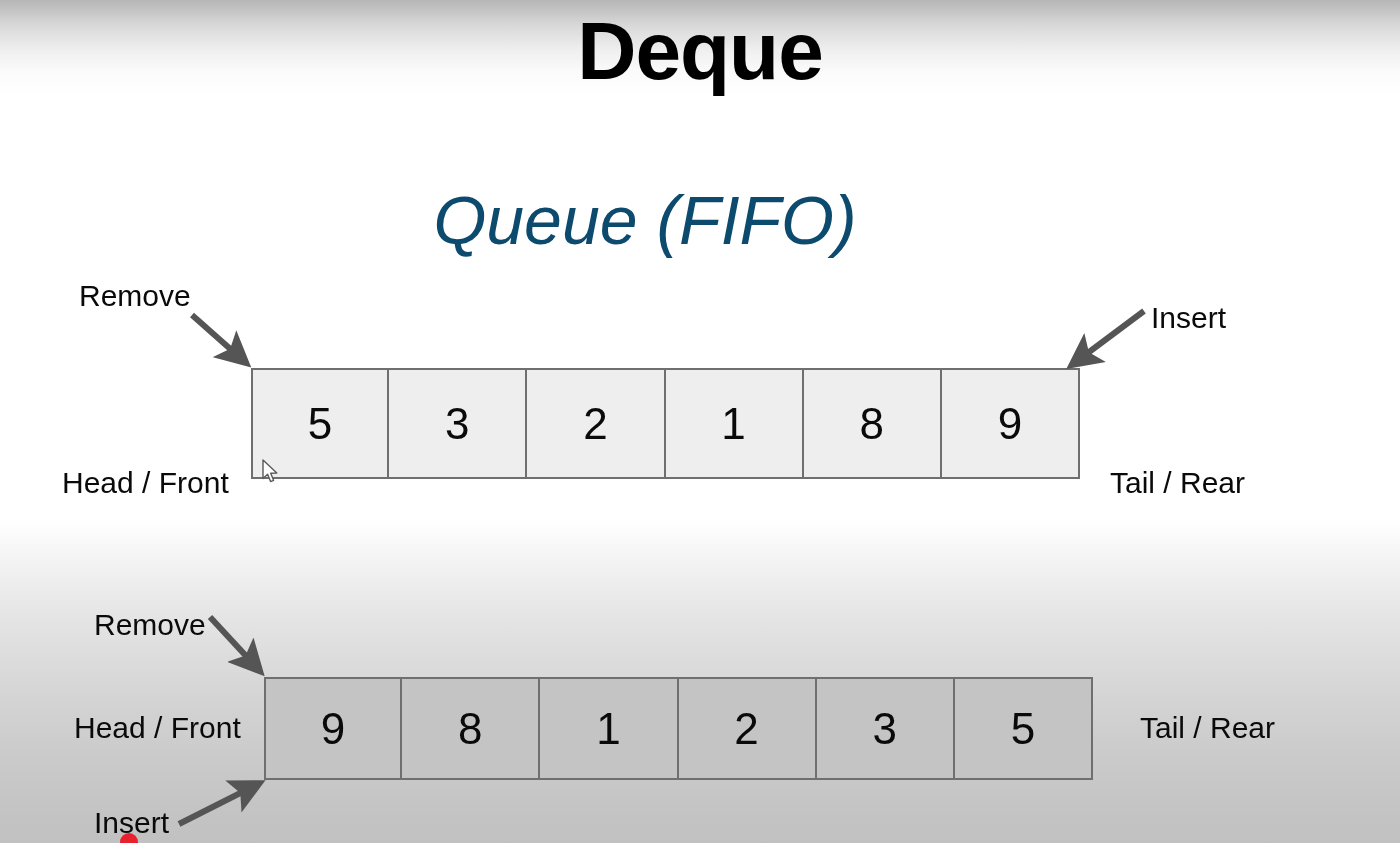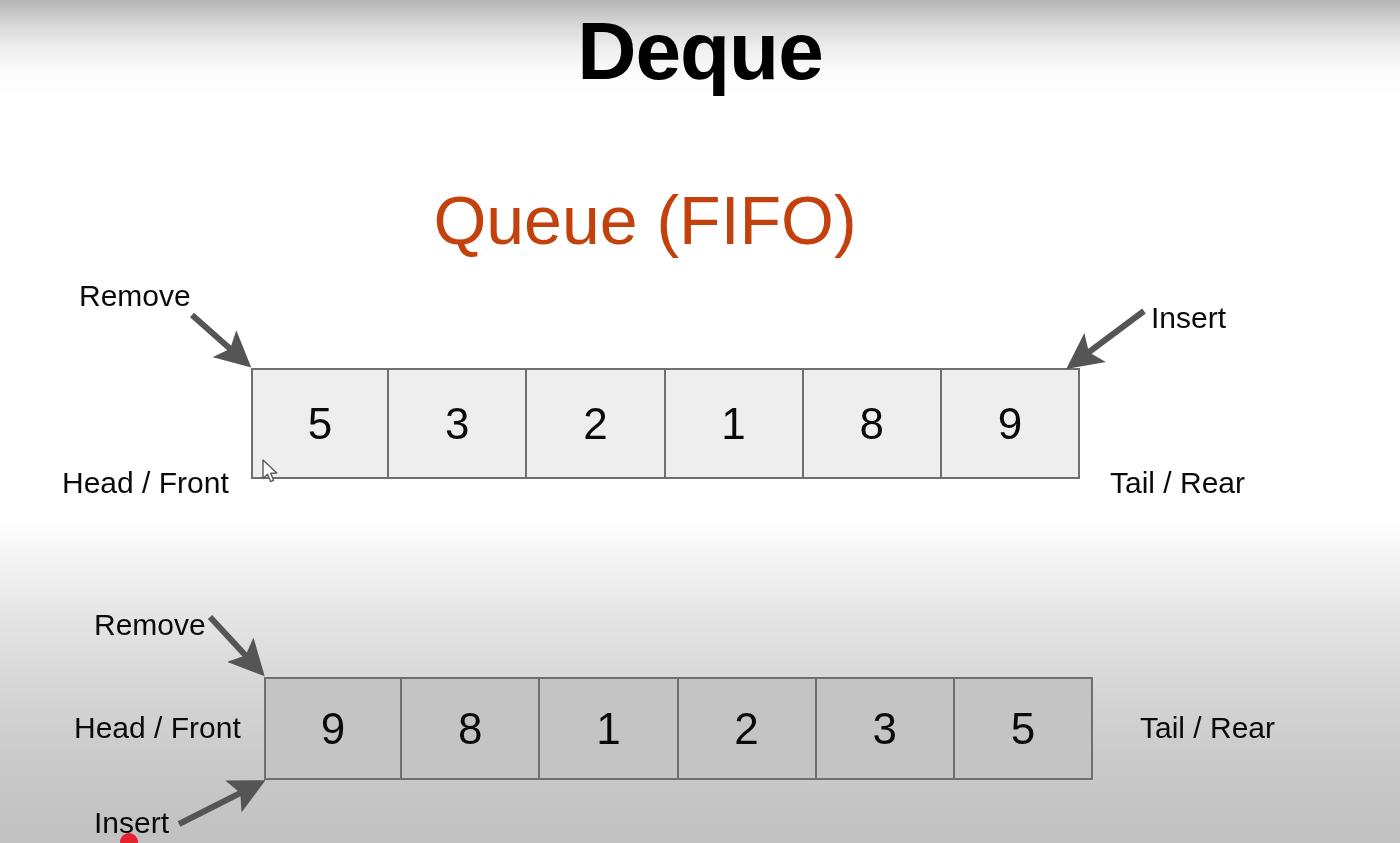--- a/index.html
+++ b/index.html
@@ -43,23 +43,24 @@
     font-size: 82px;
     font-weight: bold;
     color: #000000;
     letter-spacing: -1px;
     line-height: 1.05;
   }
   .section-title {
     position: absolute;
     font-size: 68px;
     font-weight: normal;
-    color: #c2410c;
+    color: #0c4a6e;
     line-height: 1.0;
     white-space: nowrap;
+    font-style: italic;
   }
   #queue-title { left: 0; top: 186px; width: 1290px; text-align: center; }
   #stack-title { left: 0; top: 558px; width: 1245px; text-align: center; }
 
   
   .strip {
     position: absolute;
     display: flex;
     box-sizing: border-box;
   }

